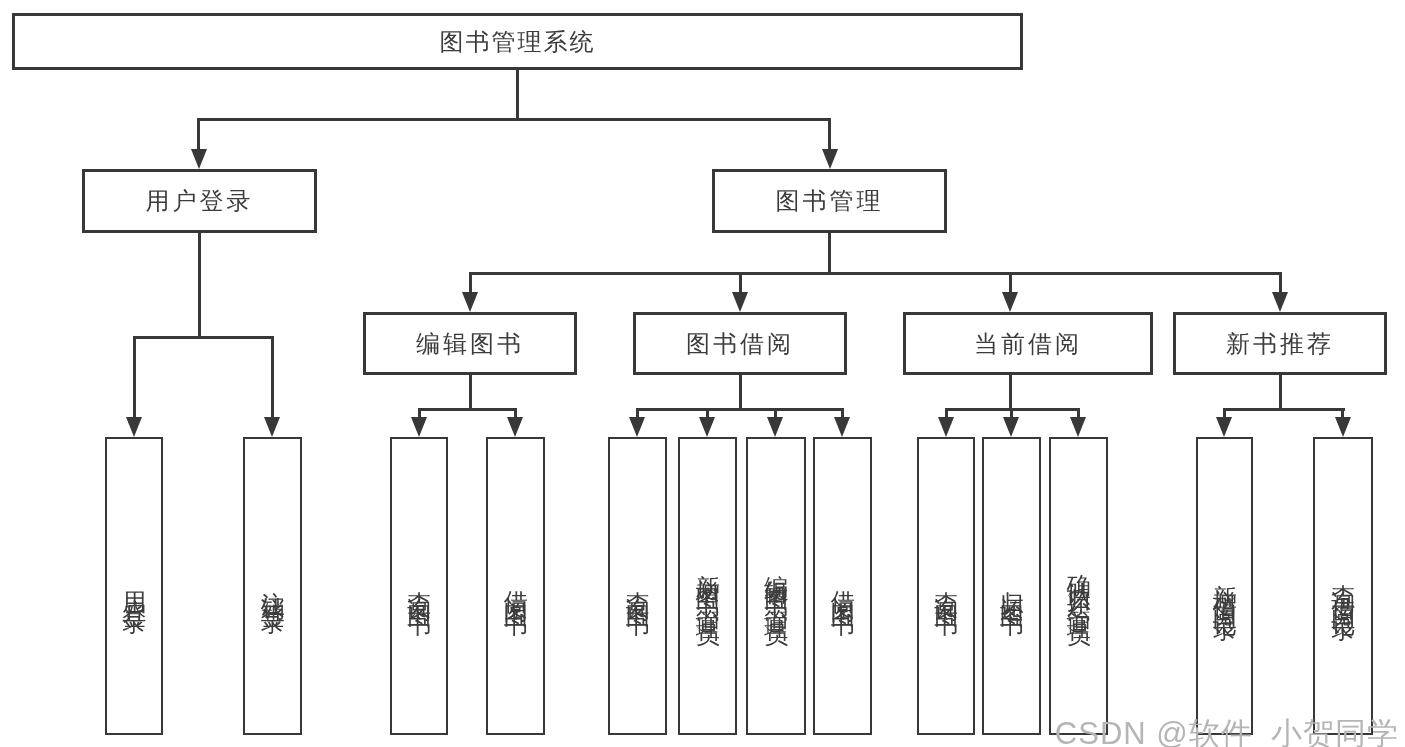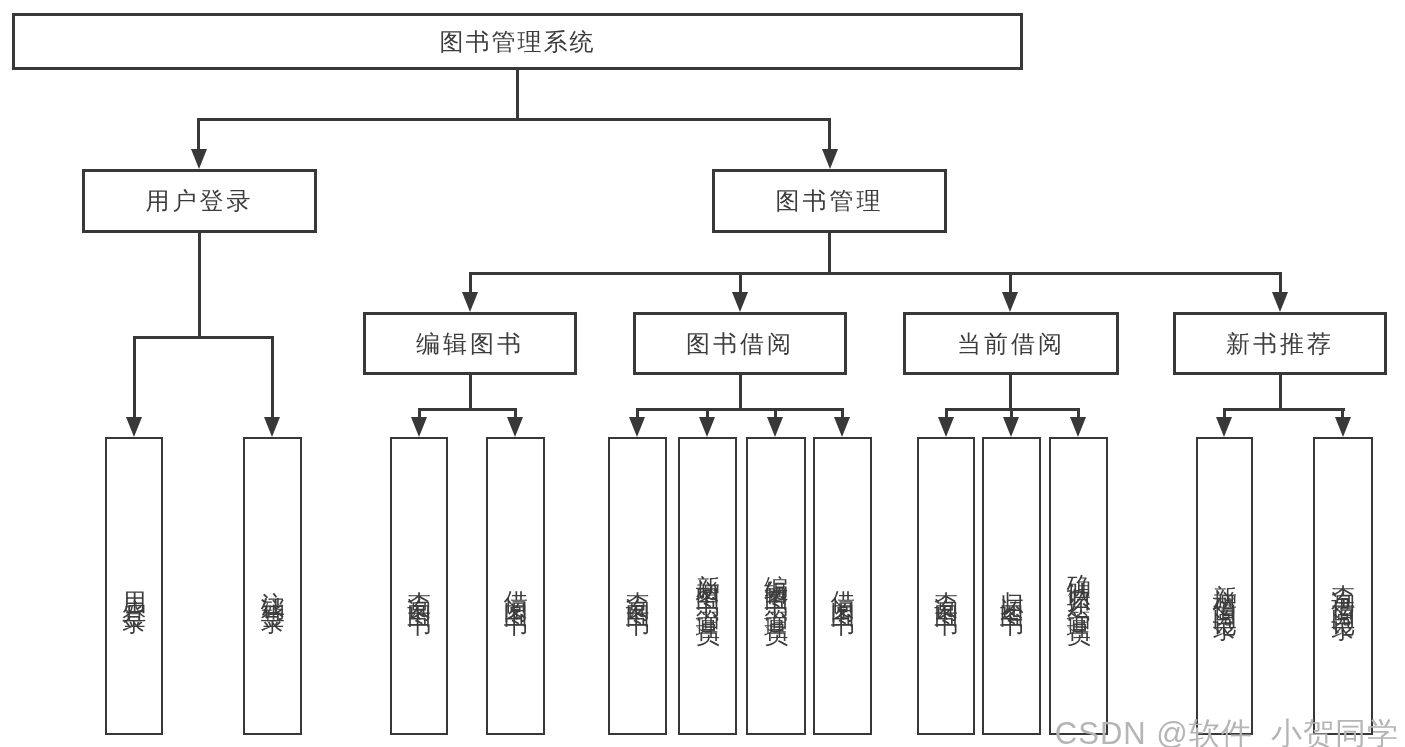--- a/index.html
+++ b/index.html
@@ -77,21 +77,21 @@
 
 <div id="canvas">
 
   <div class="node root" style="left:12px;top:13px;width:1011px;height:57px">图书管理系统</div>
 
   <div class="node" style="left:82px;top:169px;width:235px;height:64px">用户登录</div>
   <div class="node" style="left:712px;top:169px;width:235px;height:64px">图书管理</div>
 
   <div class="node" style="left:363px;top:312px;width:214px;height:63px">编辑图书</div>
   <div class="node" style="left:633px;top:312px;width:214px;height:63px">图书借阅</div>
-  <div class="node" style="left:903px;top:312px;width:216px;height:63px">当前借阅</div>
+  <div class="node" style="left:903px;top:312px;width:250px;height:63px">当前借阅</div>
   <div class="node" style="left:1173px;top:312px;width:214px;height:63px">新书推荐</div>
 
   <div class="leaf" style="left:105px;width:58px">
     <span>用户登录</span>
   </div>
   <div class="leaf" style="left:243px;width:59px">
     <span>注销登录</span>
   </div>
 
   <div class="leaf" style="left:390px;width:58px">

